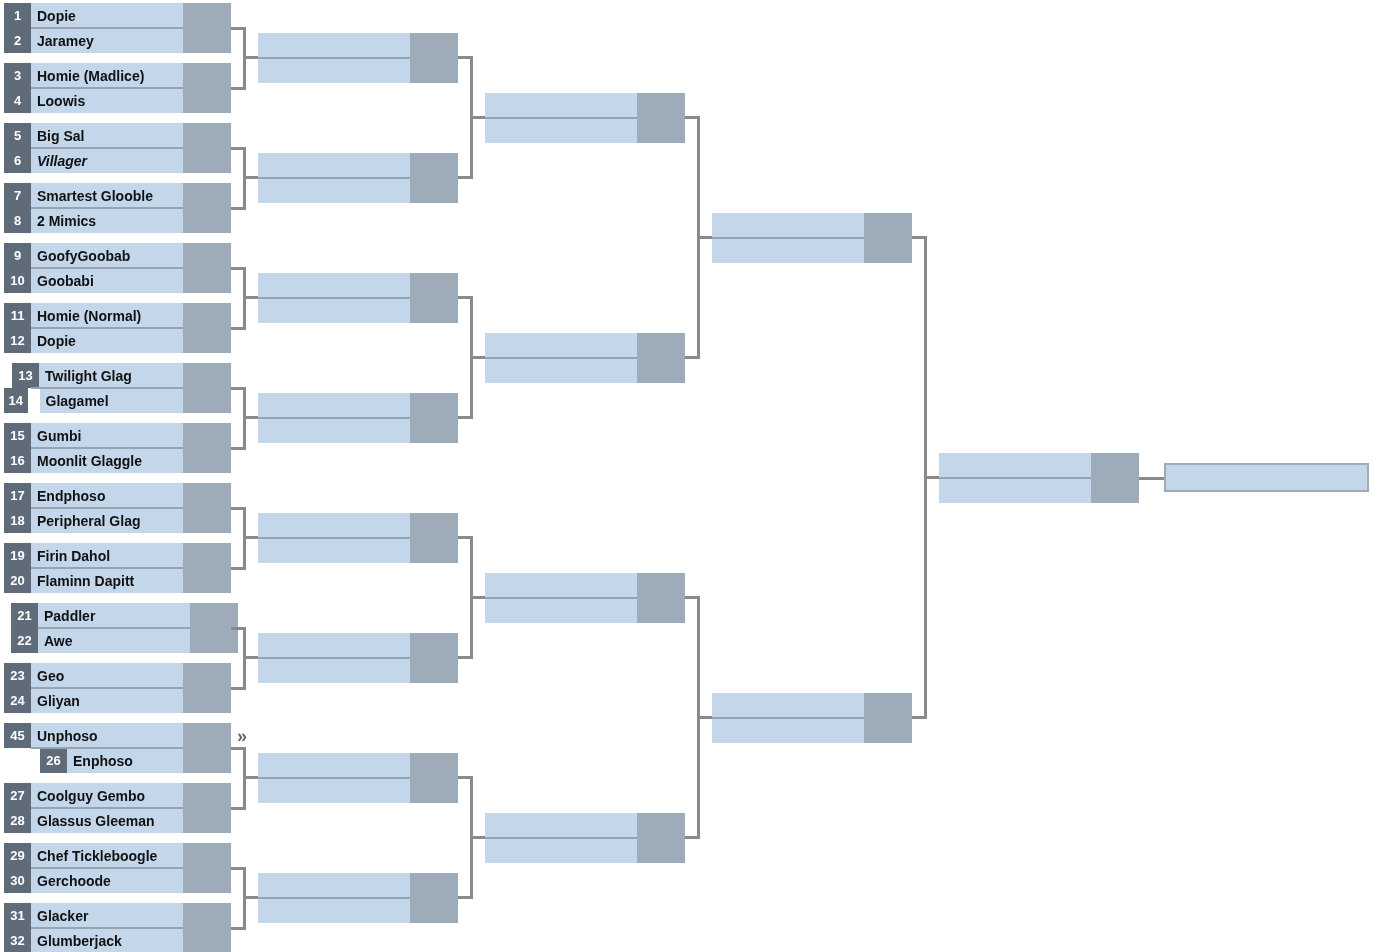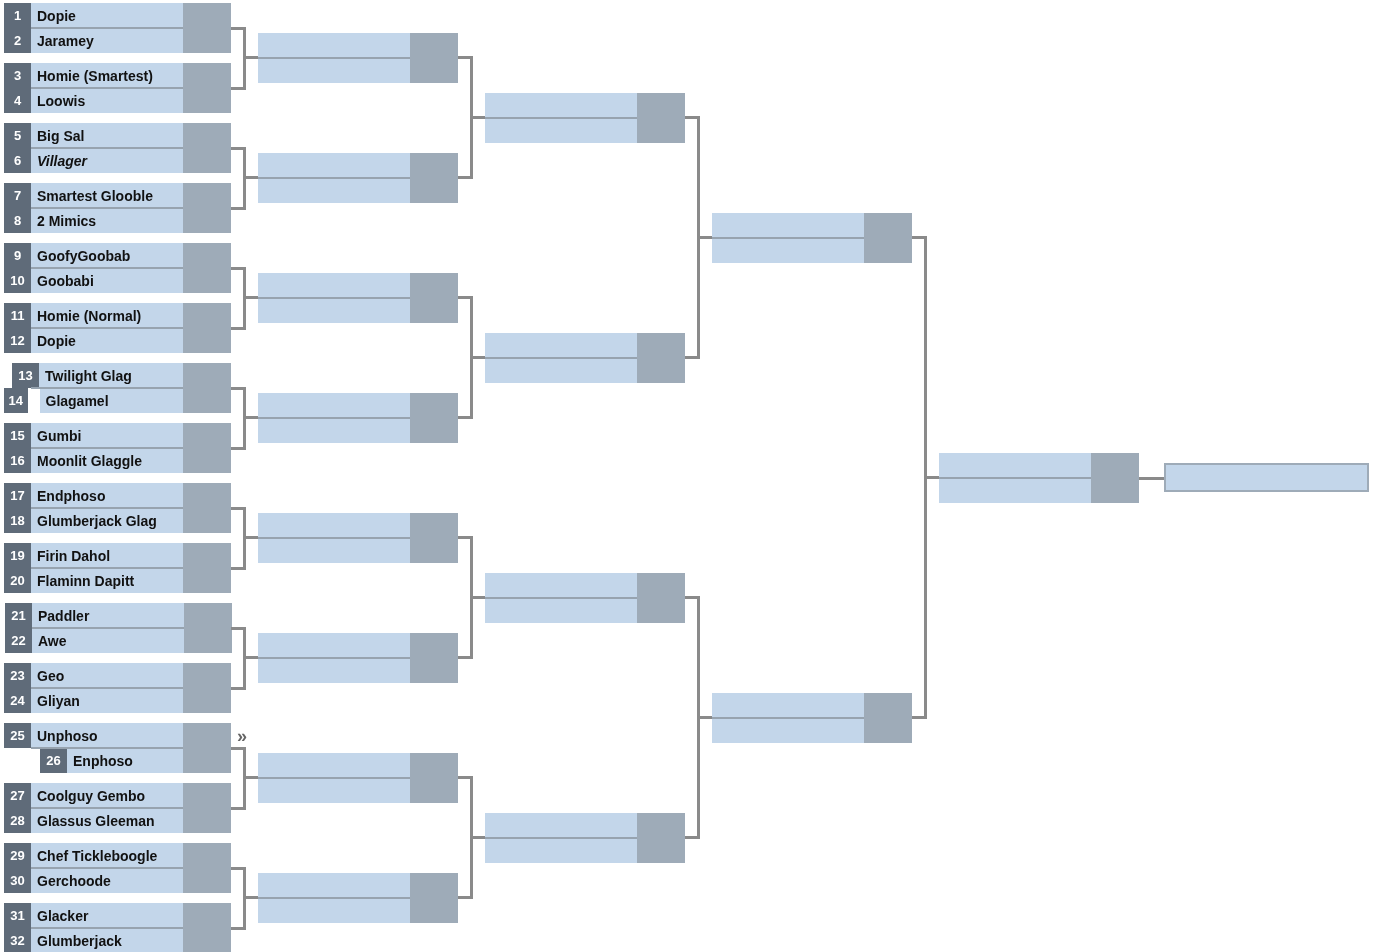--- a/index.html
+++ b/index.html
@@ -30,21 +30,21 @@
       <div class="row" style="top: 25px; width: 179px;">
         <div class="seed">2</div>
         <div class="name" style="width: 152px;">Jaramey</div>
       </div>
       <div class="divider" style="left: 27px; top: 24px; width: 152px;"></div>
       <div class="score" style="left: 179px; width: 48px; height: 50px;"></div>
     </div>
     <div class="match" style="left: 4px; top: 63px; width: 227px; height: 50px;">
       <div class="row" style="top: 0px; width: 179px;">
         <div class="seed">3</div>
-        <div class="name" style="width: 152px;">Homie (Smartest)</div>
+        <div class="name" style="width: 152px;">Homie (Madlice)</div>
       </div>
       <div class="row" style="top: 25px; width: 179px;">
         <div class="seed">4</div>
         <div class="name" style="width: 152px;">Loowis</div>
       </div>
       <div class="divider" style="left: 27px; top: 24px; width: 152px;"></div>
       <div class="score" style="left: 179px; width: 48px; height: 50px;"></div>
     </div>
     <div class="match" style="left: 4px; top: 123px; width: 227px; height: 50px;">
       <div class="row" style="top: 0px; width: 179px;">
@@ -118,38 +118,38 @@
       <div class="divider" style="left: 27px; top: 24px; width: 152px;"></div>
       <div class="score" style="left: 179px; width: 48px; height: 50px;"></div>
     </div>
     <div class="match" style="left: 4px; top: 483px; width: 227px; height: 50px;">
       <div class="row" style="top: 0px; width: 179px;">
         <div class="seed">17</div>
         <div class="name" style="width: 152px;">Endphoso</div>
       </div>
       <div class="row" style="top: 25px; width: 179px;">
         <div class="seed">18</div>
-        <div class="name" style="width: 152px;">Glumberjack Glag</div>
+        <div class="name" style="width: 152px;">Peripheral Glag</div>
       </div>
       <div class="divider" style="left: 27px; top: 24px; width: 152px;"></div>
       <div class="score" style="left: 179px; width: 48px; height: 50px;"></div>
     </div>
     <div class="match" style="left: 4px; top: 543px; width: 216px; height: 50px;">
       <div class="row" style="top: 0px; width: 179px;">
         <div class="seed">19</div>
         <div class="name" style="width: 152px;">Firin Dahol</div>
       </div>
       <div class="row" style="top: 25px; width: 179px;">
         <div class="seed">20</div>
         <div class="name" style="width: 152px;">Flaminn Dapitt</div>
       </div>
       <div class="divider" style="left: 27px; top: 24px; width: 152px;"></div>
       <div class="score" style="left: 179px; width: 48px; height: 50px;"></div>
     </div>
-    <div class="match" style="left: 5px; top: 603px; width: 227px; height: 50px;">
+    <div class="match" style="left: 11px; top: 603px; width: 227px; height: 50px;">
       <div class="row" style="top: 0px; width: 179px;">
         <div class="seed">21</div>
         <div class="name" style="width: 152px;">Paddler</div>
       </div>
       <div class="row" style="top: 25px; width: 179px;">
         <div class="seed">22</div>
         <div class="name" style="width: 152px;">Awe</div>
       </div>
       <div class="divider" style="left: 27px; top: 24px; width: 152px;"></div>
       <div class="score" style="left: 179px; width: 48px; height: 50px;"></div>
@@ -161,21 +161,21 @@
       </div>
       <div class="row" style="top: 25px; width: 179px;">
         <div class="seed">24</div>
         <div class="name" style="width: 152px;">Gliyan</div>
       </div>
       <div class="divider" style="left: 27px; top: 24px; width: 152px;"></div>
       <div class="score" style="left: 179px; width: 48px; height: 50px;"></div>
     </div>
     <div class="match" style="left: 4px; top: 723px; width: 227px; height: 50px;">
       <div class="row" style="top: 0px; width: 179px;">
-        <div class="seed">25</div>
+        <div class="seed">45</div>
         <div class="name" style="width: 152px;">Unphoso</div>
       </div>
       <div class="row" style="top: 25px; width: 179px; padding-left: 36px;">
         <div class="seed">26</div>
         <div class="name" style="width: 152px;">Enphoso</div>
       </div>
       <div class="divider" style="left: 27px; top: 24px; width: 152px;"></div>
       <div class="score" style="left: 179px; width: 48px; height: 50px;"></div>
     </div>
     <div class="match" style="left: 4px; top: 783px; width: 227px; height: 50px;">

